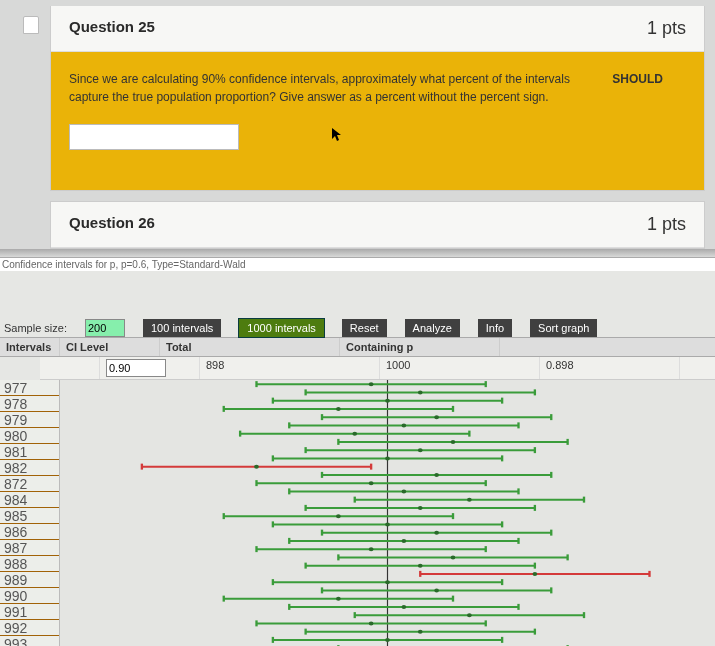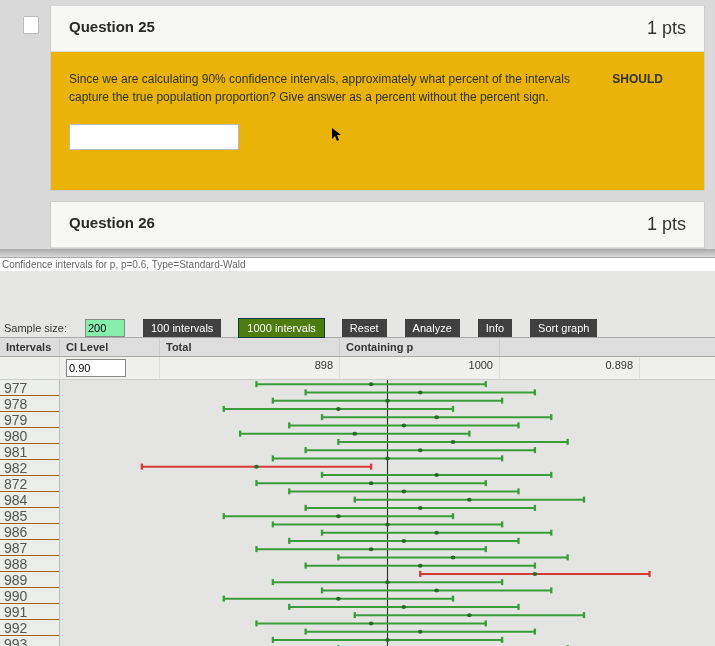--- a/index.html
+++ b/index.html
@@ -117,22 +117,23 @@
     font-size: 11px;
     font-weight: 600;
     text-align: left;
     border-right: 1px solid #ccc;
   }
   .data-row {
     display: grid;
     grid-template-columns: 60px 100px 180px 160px 140px;
     background: #f0f0ed;
     border-bottom: 1px solid #ccc;
-  }
-  .data-row > div { padding: 2px 6px; text-align: right; font-size: 11px; border-right: 1px solid #ddd; }
+    margin-left: 40px;
+  }
+  .data-row > div { padding: 2px 6px; font-size: 11px; border-right: 1px solid #ddd; }
   .ci-cell input {
     width: 60px; height: 18px; border: 1px solid #888; background:#fff; font-size: 11px; text-align: left; padding: 0 2px;
   }
 
   .main-area {
     display: flex;
     background: #e6e7e4;
     height: 330px;
     overflow: hidden;
   }

